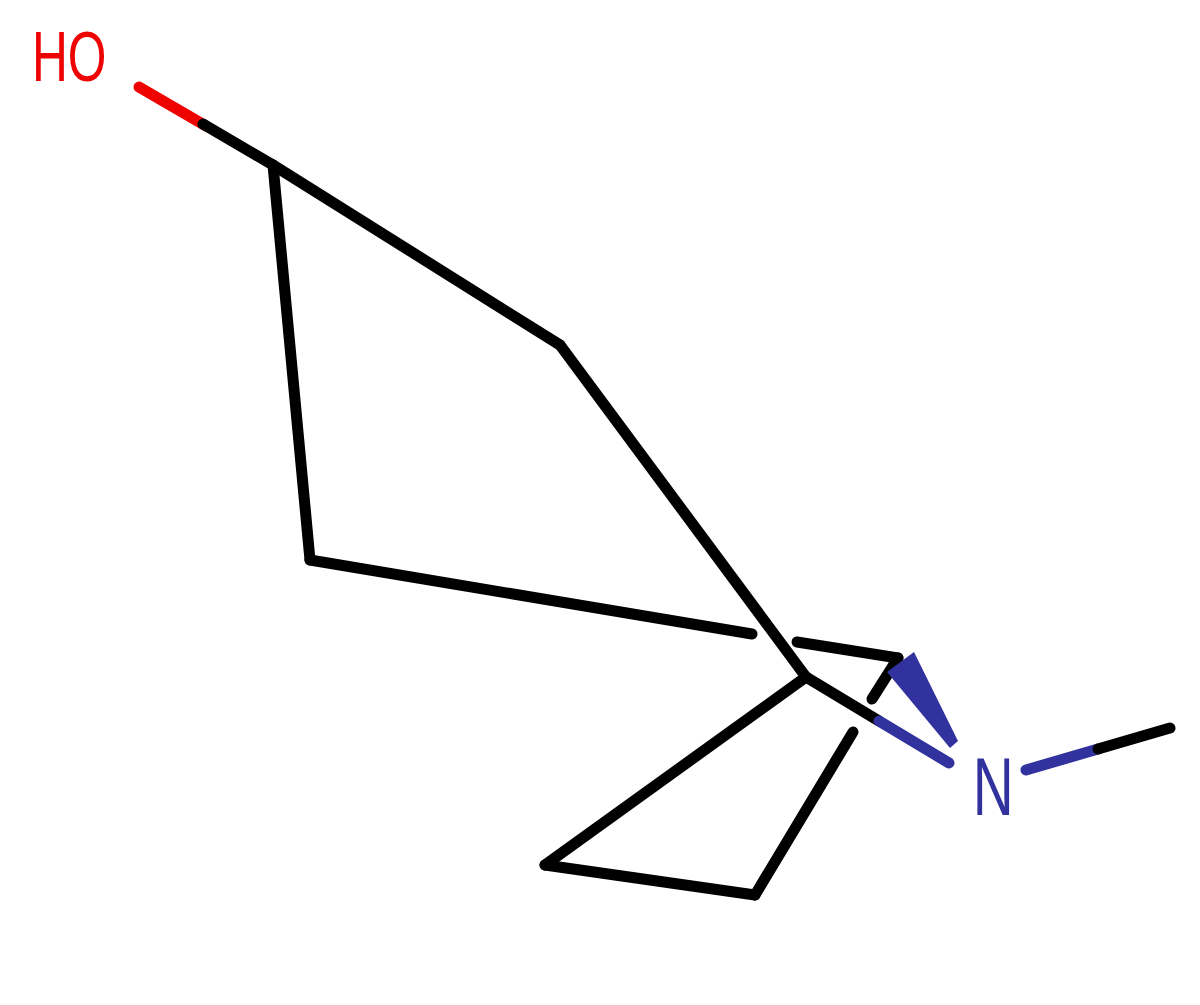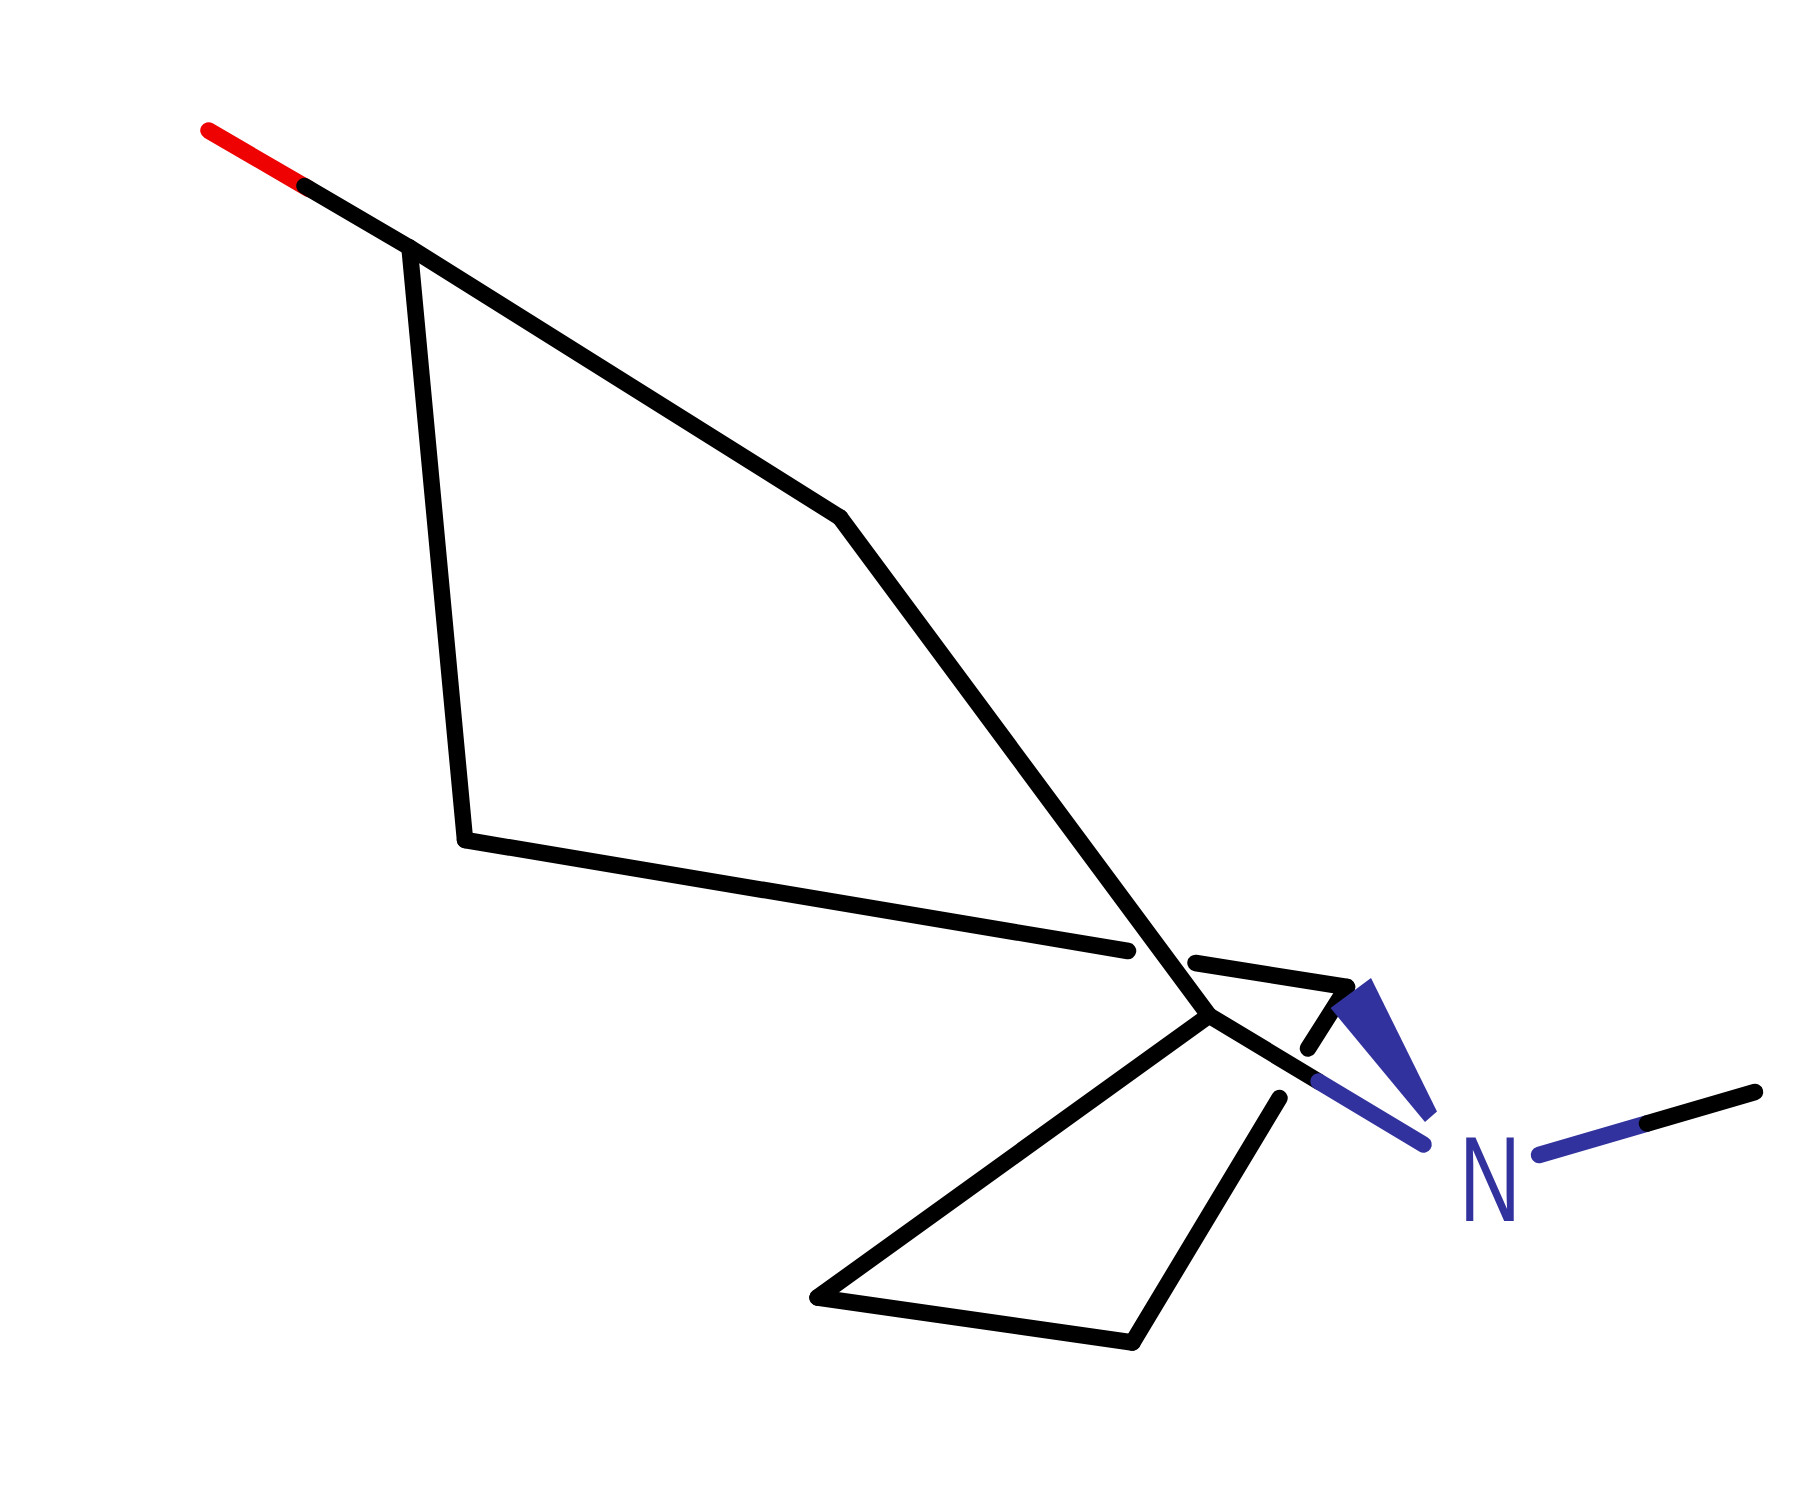--- a/index.html
+++ b/index.html
@@ -54,17 +54,20 @@
       <line x1="545" y1="865" x2="755" y2="895" stroke="#000000" stroke-width="11" stroke-linecap="round"></line>
       <line x1="755" y1="895" x2="853" y2="732" stroke="#000000" stroke-width="11" stroke-linecap="round"></line>
       <line x1="872" y1="699" x2="898" y2="658" stroke="#000000" stroke-width="11" stroke-linecap="round"></line>
       <line x1="806" y1="677" x2="879" y2="721" stroke="#000000" stroke-width="11" stroke-linecap="round"></line>
       <line x1="879" y1="721" x2="949" y2="763" stroke="#32329e" stroke-width="11" stroke-linecap="round"></line>
       <line x1="1026" y1="770" x2="1098" y2="749" stroke="#32329e" stroke-width="11" stroke-linecap="round"></line>
       <line x1="1098" y1="749" x2="1170" y2="728" stroke="#000000" stroke-width="11" stroke-linecap="round"></line>
       <polygon points="887,672 914,652 958,741 950,748" fill="#32329e"></polygon>
     </svg>
 
+  <div class="atom-label" id="label-0" style="left: 8px; top: 16px; width: 122px; height: 80px; border-radius: 22px; background: rgb(255, 255, 255); color: rgb(238, 2, 2); font-size: 71px;">
+    <span class="glyphs">HO</span>
+  </div>
 
   <div class="atom-label" id="label-1" style="left: 966px; top: 750px; width: 54px; height: 74px; border-radius: 27px; background: rgb(255, 255, 255); color: rgb(50, 50, 158); font-size: 81px;">
     <span class="glyphs">N</span>
   </div>
 </div>
 
 </body></html>

